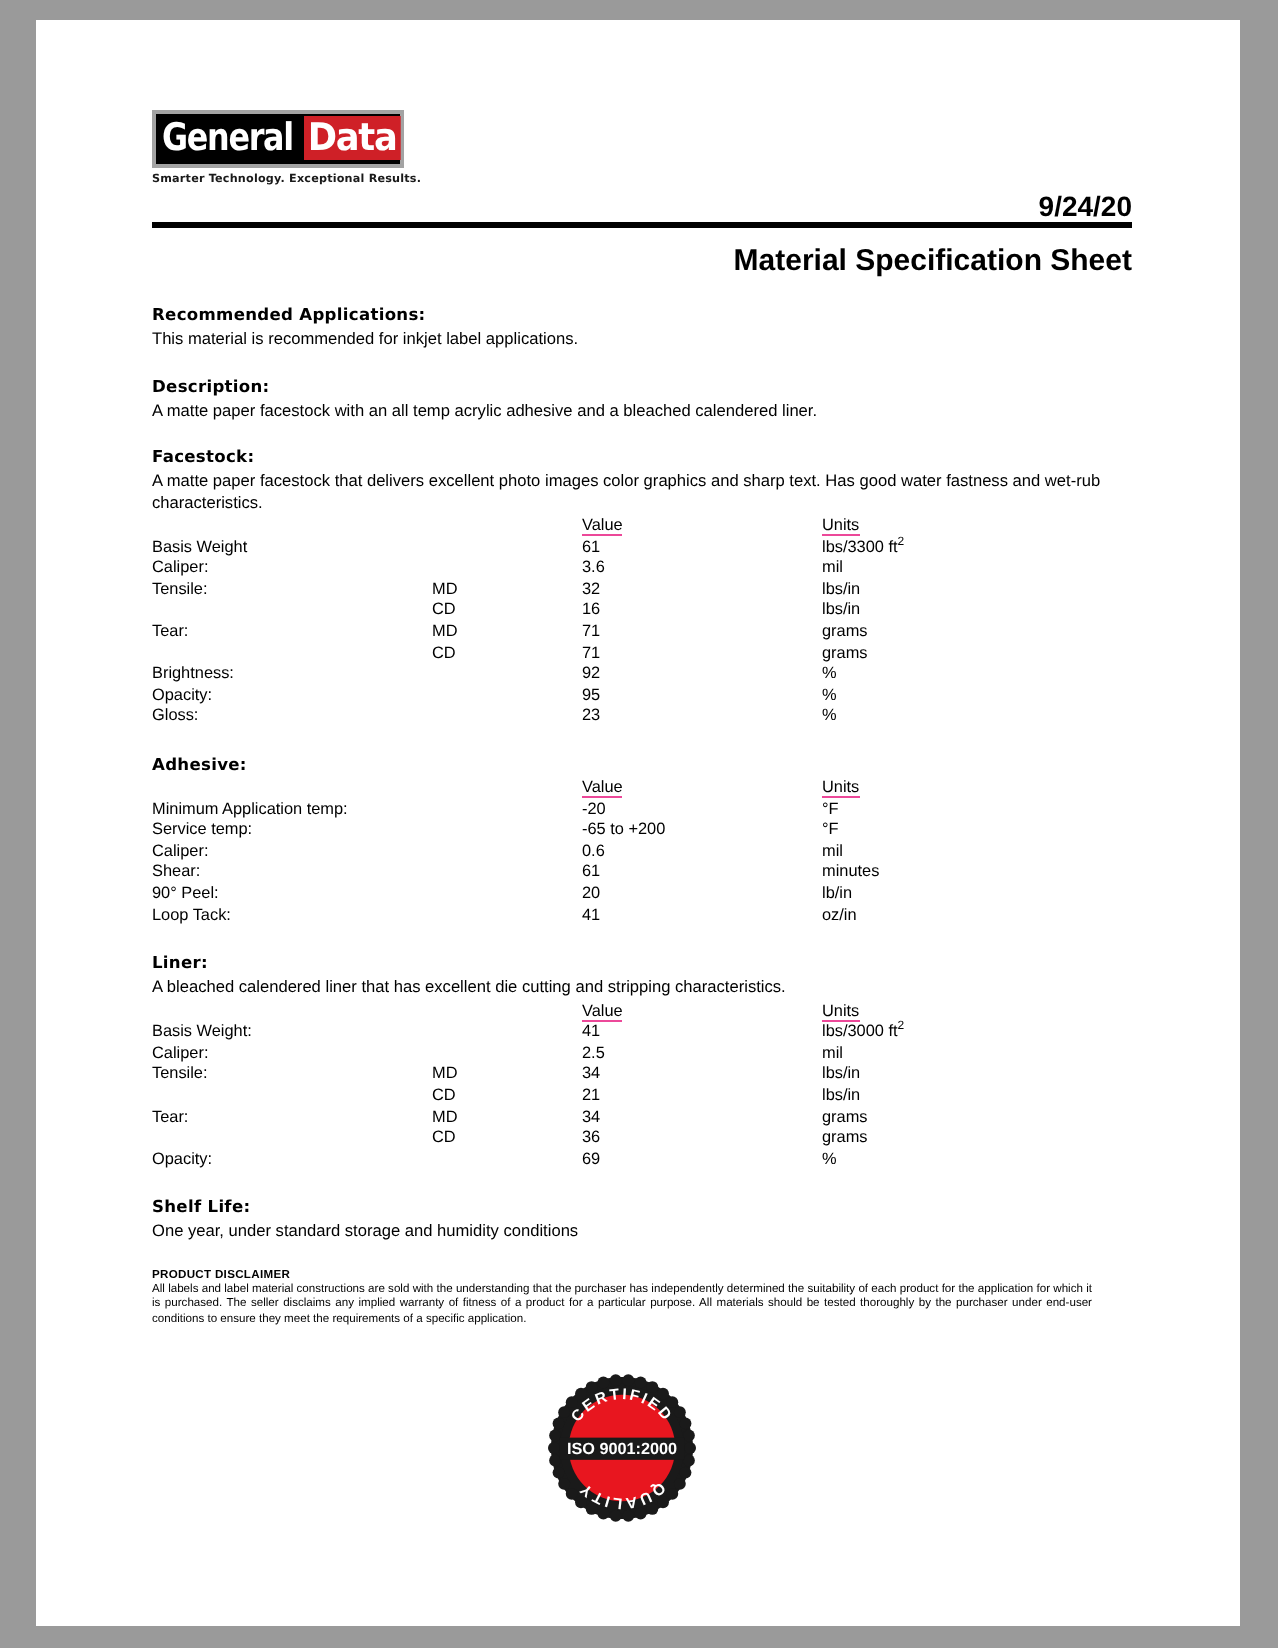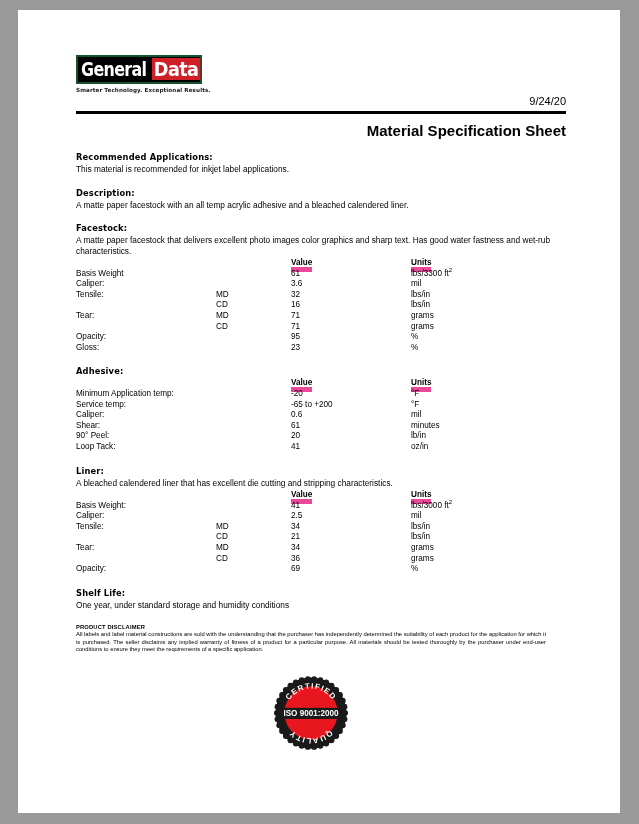--- a/index.html
+++ b/index.html
@@ -34,21 +34,21 @@
     position: relative;
     height: 50px;
   }
   .logo-block {
     position: absolute;
     left: 0;
     top: 0;
     width: 132px;
   }
   .logo-box {
-    border: 2px solid #14532d;
+    border: 2px solid #a3a3a3;
     background: #000000;
     padding: 1px 2px 2px 3px;
     display: flex;
     align-items: stretch;
     width: 126px;
     box-sizing: border-box;
   }
   .logo-general {
     color: #ffffff;
     font-family: "DejaVu Sans", sans-serif;
@@ -81,22 +81,22 @@
     font-weight: bold;
     color: #1a1a1a;
     letter-spacing: 0.1px;
     margin-top: 3px;
     white-space: nowrap;
   }
   .doc-date {
     position: absolute;
     right: 0;
     top: 40px;
-    font-size: 11px;
-    font-weight: normal;
+    font-size: 14px;
+    font-weight: bold;
     color: #000;
   }
   .rule {
     border-top: 3px solid #000000;
     margin-top: 6px;
   }
   .doc-title {
     text-align: right;
     font-size: 15px;
     font-weight: bold;
@@ -132,22 +132,22 @@
     color: #000;
     padding: 0;
     line-height: 10.6px;
     vertical-align: top;
   }
   .c-prop  { width: 140px; }
   .c-dir   { width: 75px; }
   .c-val   { width: 120px; }
   .c-unit  { width: 105px; margin-top: 48px; }
   .hdr-cell span {
-    font-weight: bold;
-    border-bottom: 5px solid #ec4899;
+    font-weight: normal;
+    border-bottom: 1px solid #ec4899;
     padding-bottom: 0px;
   }
   sup { font-size: 6px; vertical-align: super; line-height: 0; }
 
   
   .disc-head {
     font-size: 5.8px;
     font-weight: bold;
     color: #000;
     margin-top: 14px;
@@ -241,20 +241,26 @@
               <td class="c-prop">Tear:</td>
               <td class="c-dir">MD</td>
               <td class="c-val">71</td>
               <td class="c-unit">grams</td>
             </tr>
             <tr>
               <td class="c-prop"></td>
               <td class="c-dir">CD</td>
               <td class="c-val">71</td>
               <td class="c-unit">grams</td>
+            </tr>
+            <tr>
+              <td class="c-prop">Brightness:</td>
+              <td class="c-dir"></td>
+              <td class="c-val">92</td>
+              <td class="c-unit">%</td>
             </tr>
             <tr>
               <td class="c-prop">Opacity:</td>
               <td class="c-dir"></td>
               <td class="c-val">95</td>
               <td class="c-unit">%</td>
             </tr>
             <tr>
               <td class="c-prop">Gloss:</td>
               <td class="c-dir"></td>

